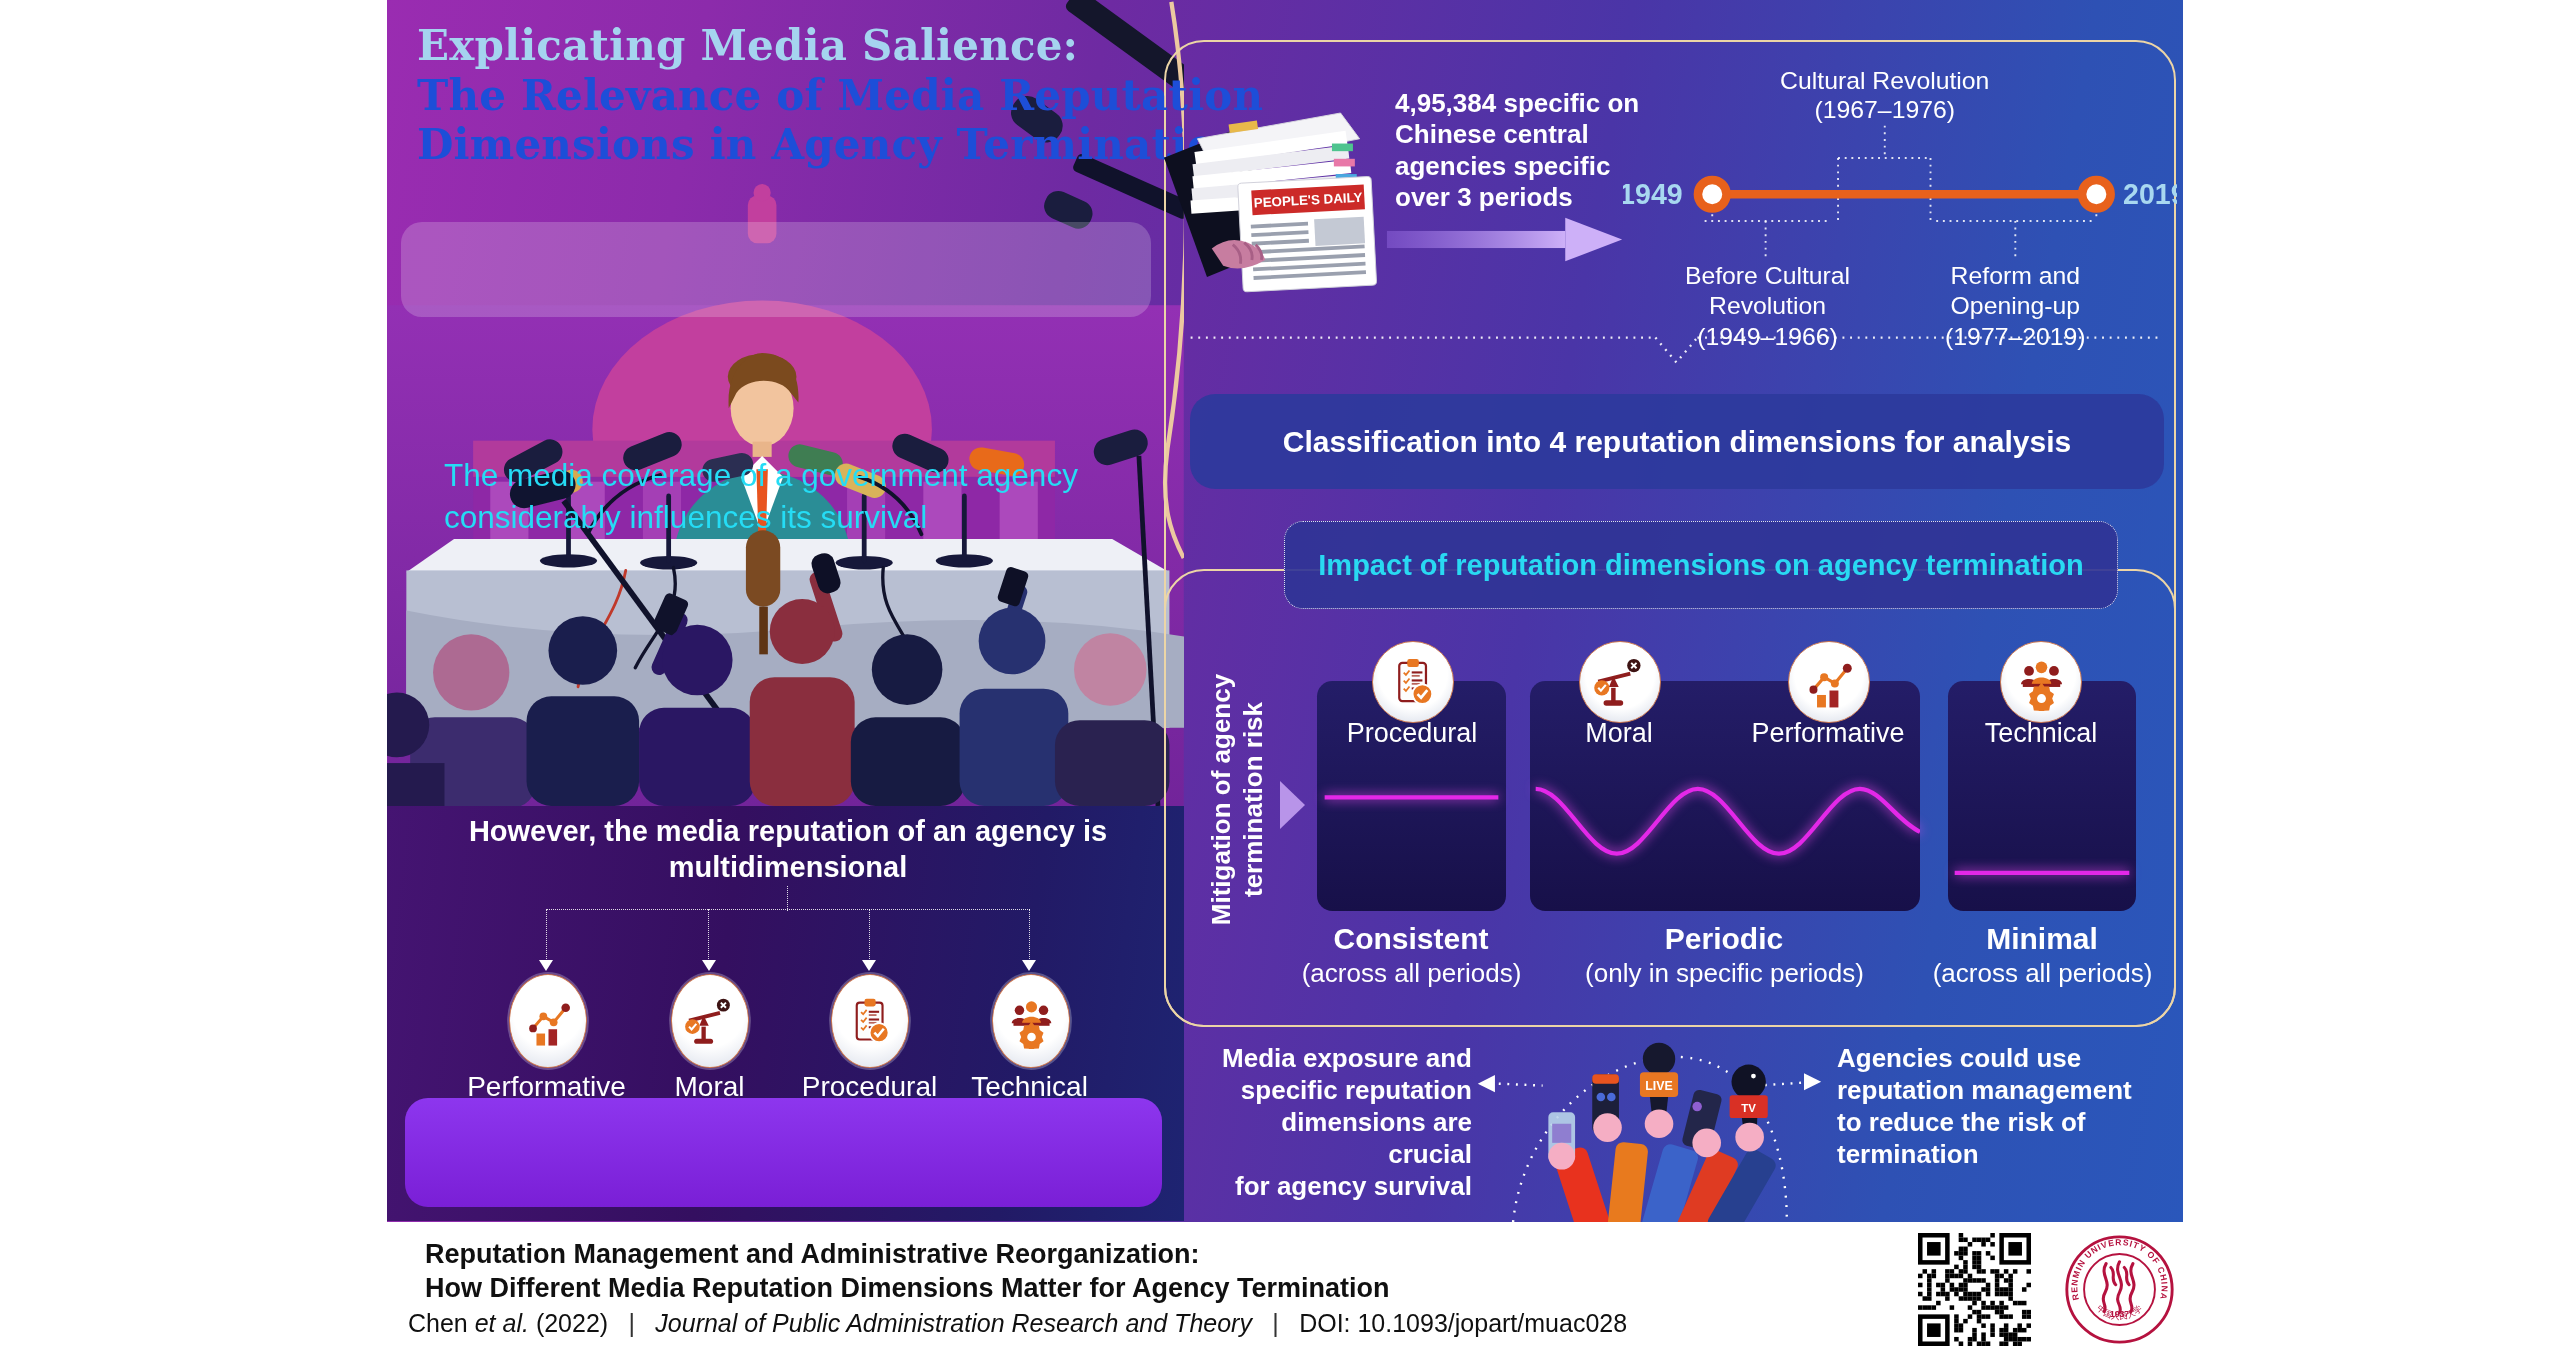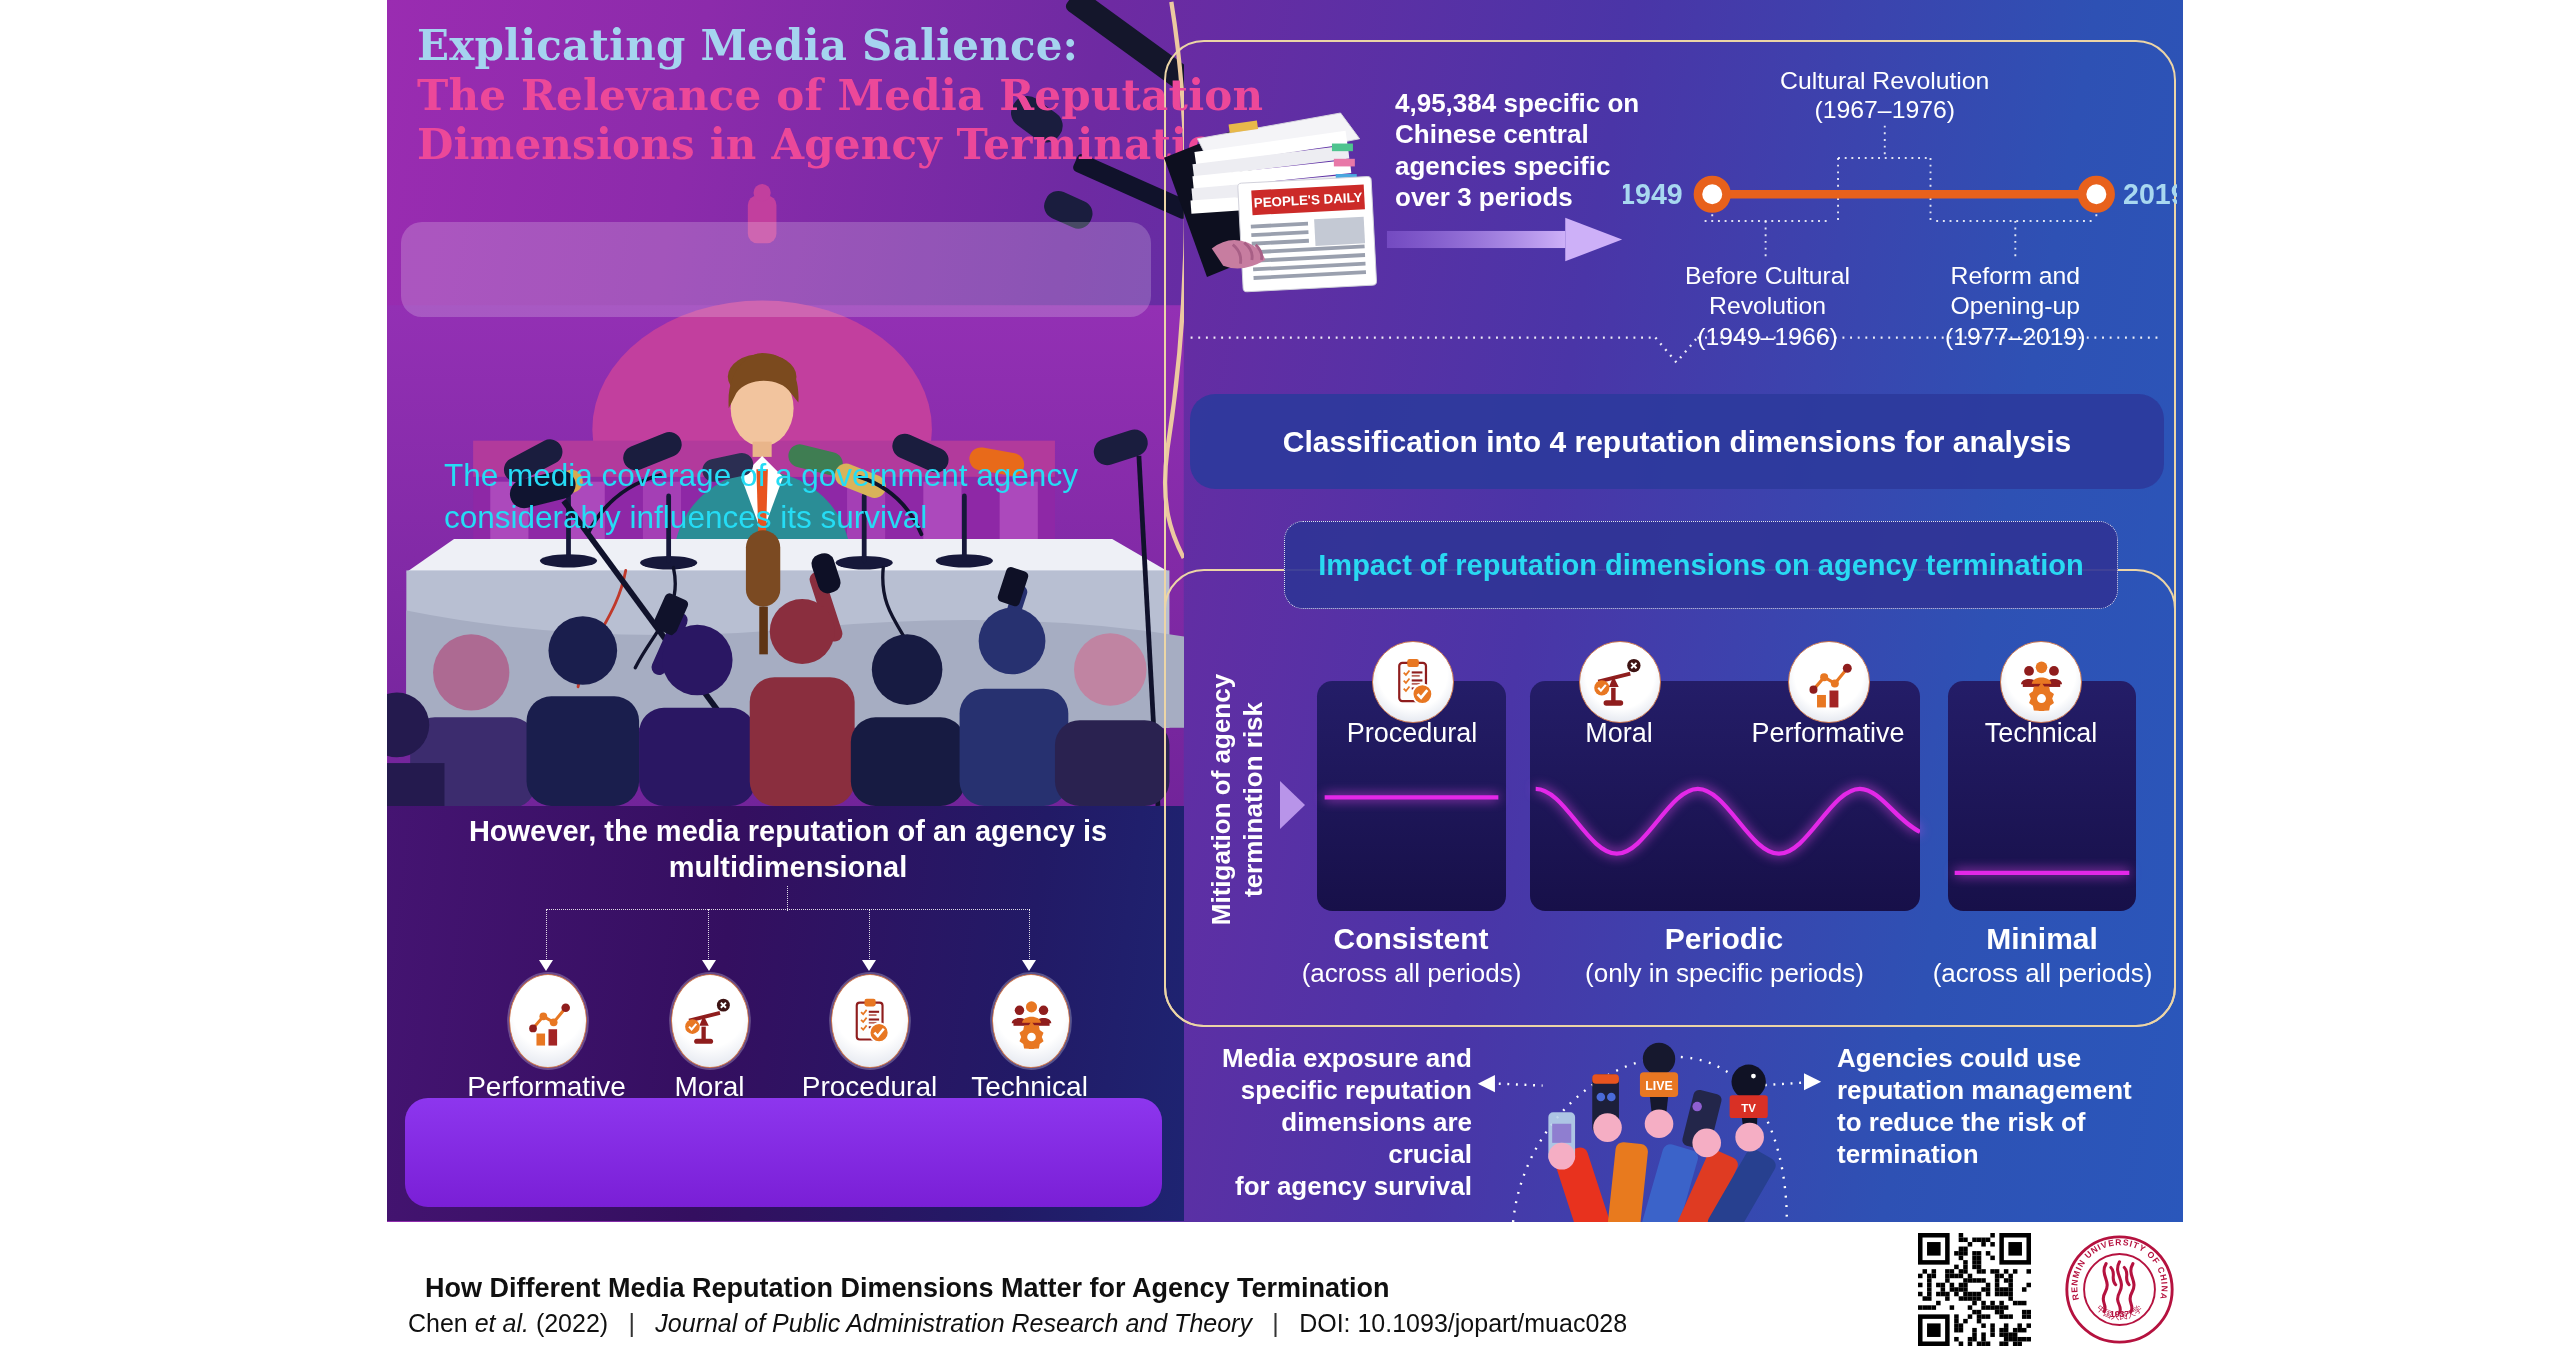--- a/index.html
+++ b/index.html
@@ -6,21 +6,21 @@
   .page{position:relative;width:2576px;height:1350px;background:#ffffff;overflow:hidden;
         font-family:"Liberation Sans",sans-serif;}
   .abs{position:absolute;}
   
   .poster-bg{left:387px;top:0;width:1796px;height:1222px;
     background:linear-gradient(100deg,#9a2cb1 0%,#8c2bab 16%,#6e2aa2 36%,#4a35a7 62%,#2e51b4 85%,#2a57bb 100%);}
   .left-dark{left:387px;top:806px;width:797px;height:415px;
     background:linear-gradient(97deg,#451472 0%,#340f60 42%,#221a66 78%,#1e2472 100%);}
   
   .title-line{position:absolute;left:417px;font-family:"DejaVu Serif",serif;font-weight:700;
-    font-size:42px;line-height:50px;color:#ec4899;letter-spacing:0.2px;white-space:nowrap;}
+    font-size:42px;line-height:50px;color:#1d4ed8;letter-spacing:0.2px;white-space:nowrap;}
   .title-accent{color:#a5d4ef;}
   .subtitle-box{left:401px;top:222px;width:750px;height:95px;border-radius:21px;
     background:rgba(255,255,255,.20);}
   .subtitle-line{position:absolute;left:429px;font-size:31.5px;line-height:42px;color:#25dcf5;white-space:nowrap;}
   .center{text-align:center;}
   
   .dot-h{border-top:1.9px dotted rgba(255,255,255,.85);}
   .dot-v{border-left:1.9px dotted rgba(255,255,255,.85);}
   .tree-arrow{width:0;height:0;border-left:7.6px solid transparent;border-right:7.6px solid transparent;
     border-top:11.5px solid #fff;}
@@ -491,20 +491,21 @@
     <g>
       <circle cx="292" cy="48" r="18" fill="#101225"></circle>
         <circle cx="297" cy="42" r="2.5" fill="#fff"></circle>
       <polygon points="282,64 302,64 300,110 288,110" fill="#101225"></polygon>
       <rect x="272" y="62" width="40" height="24" rx="3" fill="#d93025"></rect>
       <text x="292" y="80" font-size="12" font-weight="700" fill="#fff" text-anchor="middle">TV</text>
       <circle cx="293" cy="106" r="15" fill="#f5aec4"></circle>
     </g>
   </svg>
 
+  <div class="foot-title" style="top:1239px">Reputation Management and Administrative Reorganization:</div>
   <div class="foot-title" style="top:1273px">How Different Media Reputation Dimensions Matter for Agency Termination</div>
   <div class="foot-cite" style="top:1309px">
     <span>Chen</span>
     <span class="it">et al.</span>
     <span>(2022)</span>
     <span class="sep">|</span>
     <span class="it">Journal of Public Administration Research and Theory</span>
     <span class="sep">|</span>
     <span>DOI: 10.1093/jopart/muac028</span>
   </div>

